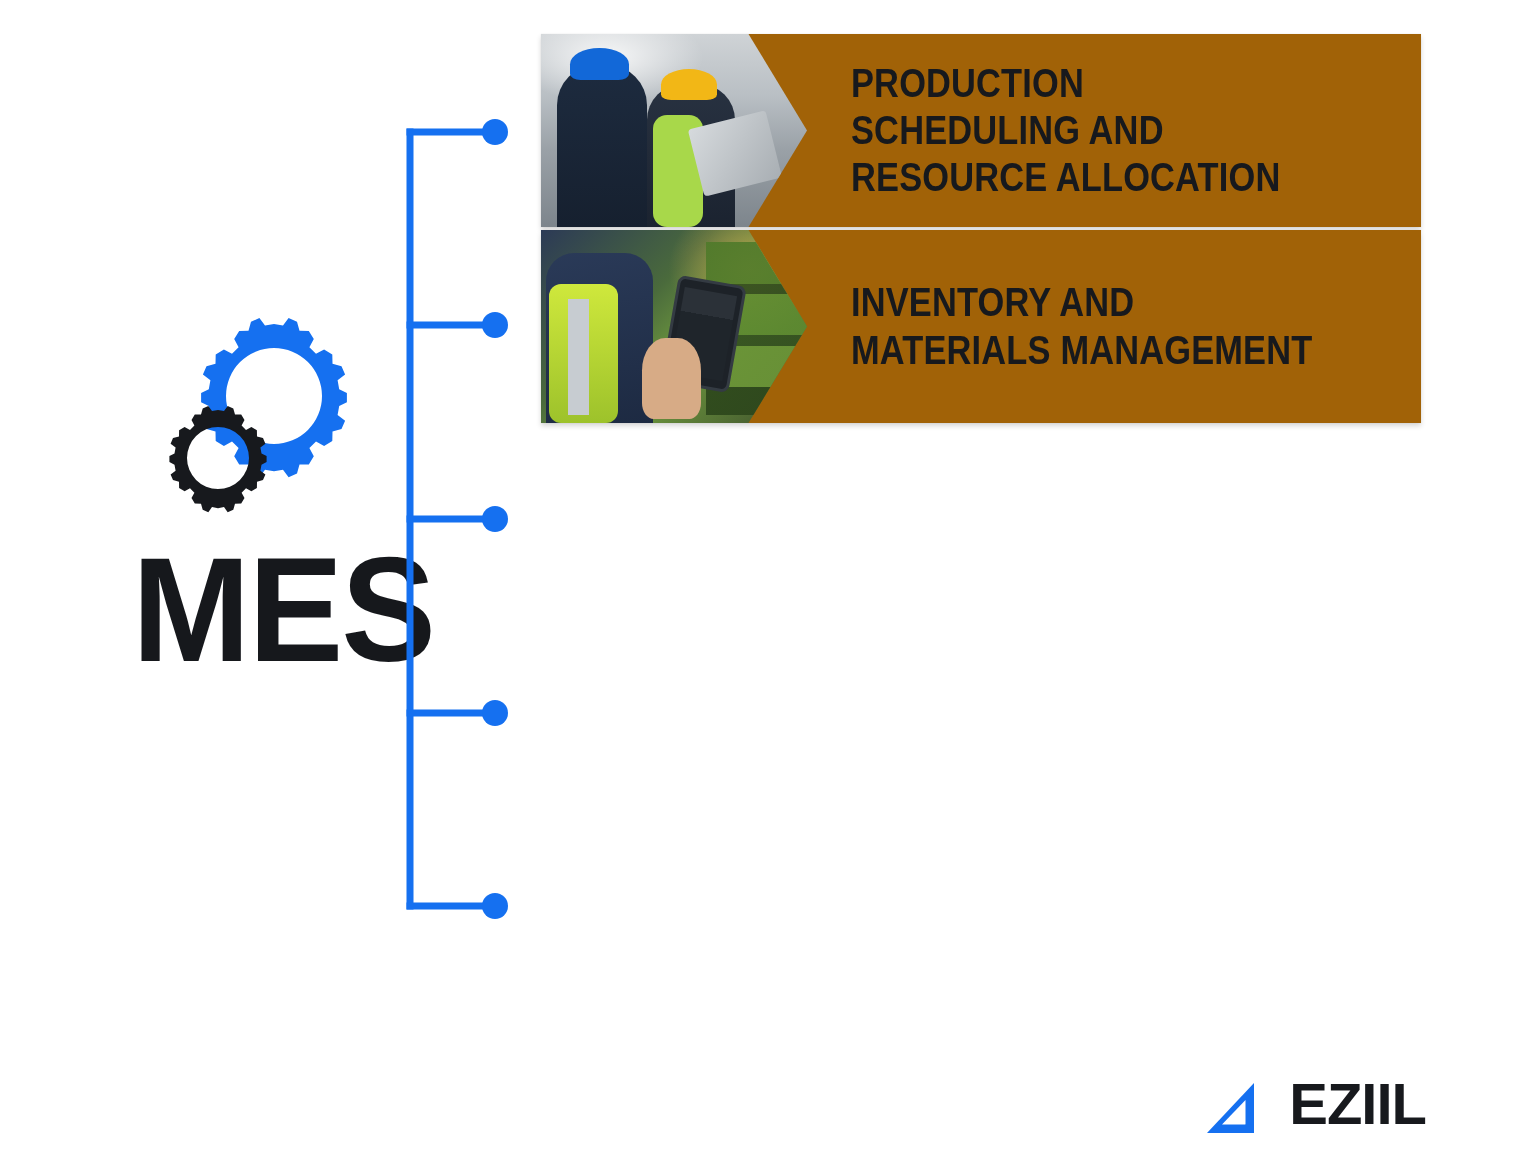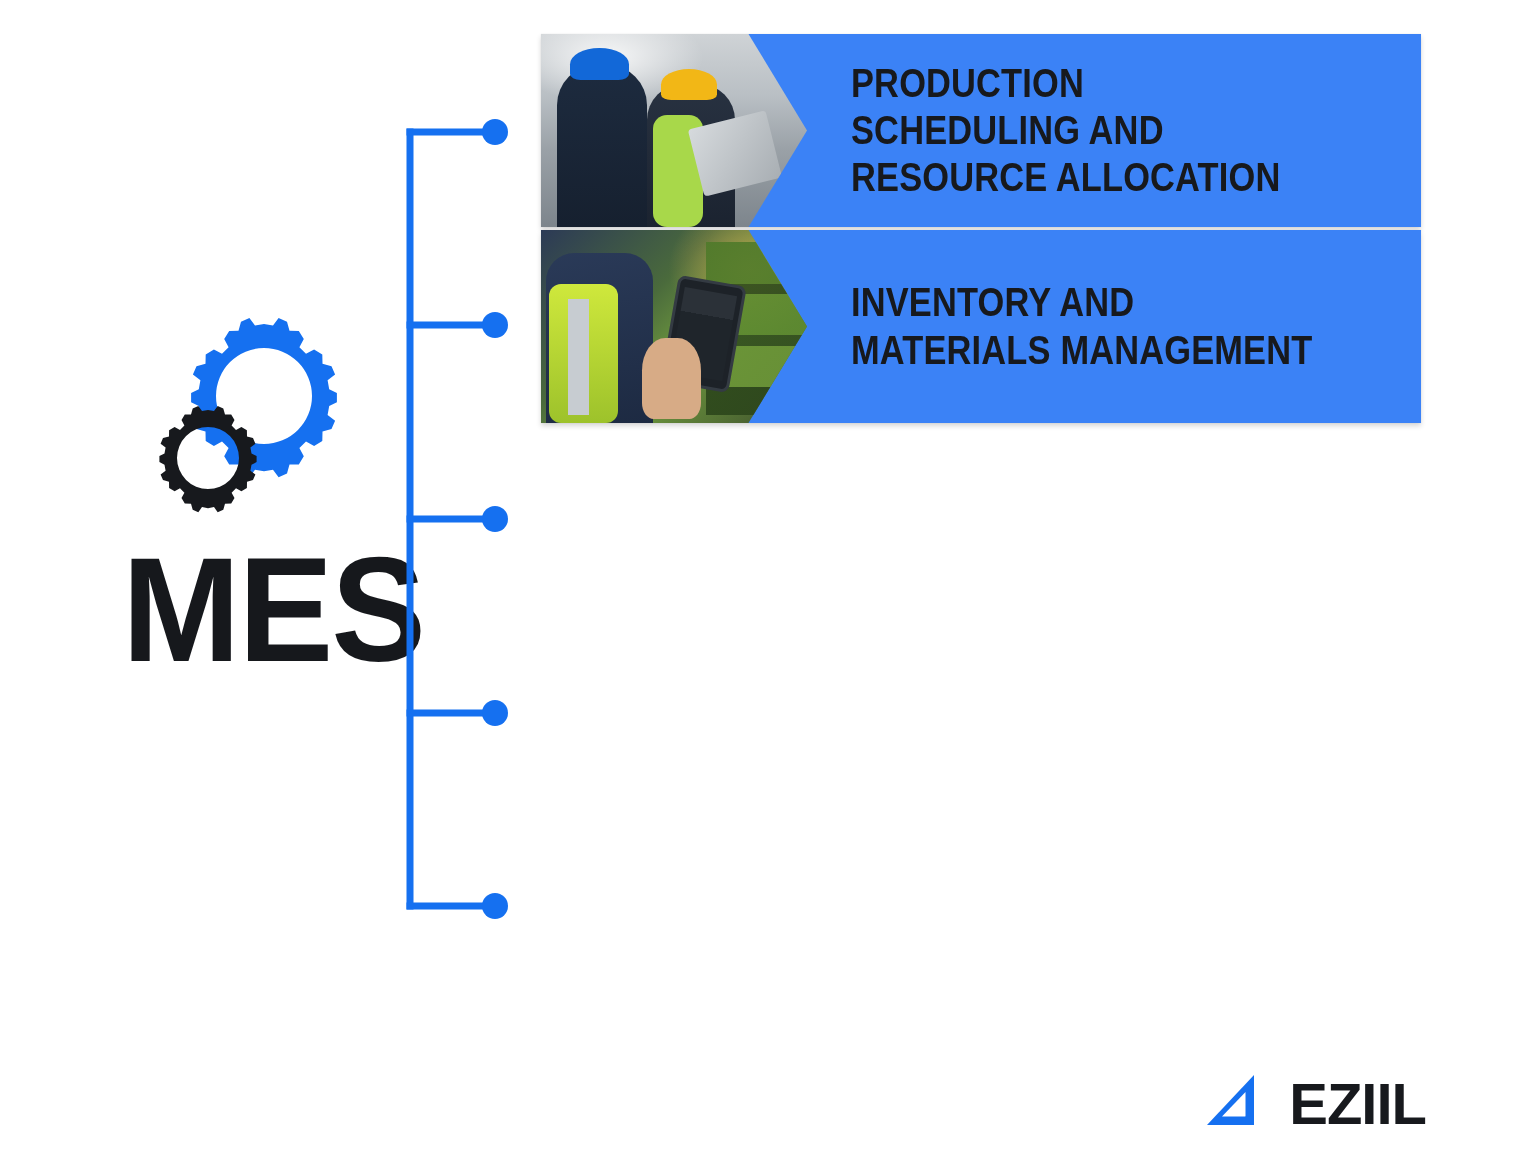--- a/index.html
+++ b/index.html
@@ -5,21 +5,21 @@
   * { box-sizing: border-box; margin: 0; padding: 0; }
   html, body {
     width: 1536px; height: 1175px;
     background: #ffffff;
     font-family: "Liberation Sans", sans-serif;
     overflow: hidden;
   }
   .canvas { position: relative; width: 1536px; height: 1175px; background: #fff; }
 
   
-  .brand { position: absolute; left: 118px; top: 318px; width: 280px; }
+  .brand { position: absolute; left: 128px; top: 318px; width: 280px; }
   .gear-wrap { width: 200px; height: 200px; position: relative; margin-left: 28px; }
   .mes-title {
     font-family: "Liberation Sans", sans-serif;
     font-weight: 700;
     font-size: 148px;
     line-height: 0.92;
     letter-spacing: -2px;
     color: #16181c;
     margin-top: 24px;
     margin-left: 4px;
@@ -30,21 +30,21 @@
   
   .connector { position: absolute; left: 400px; top: 20px; width: 130px; height: 940px; }
   .connector svg { display:block; }
 
   
   .cards { position: absolute; left: 541px; top: 34px; width: 880px; }
   .card {
     position: relative;
     height: 193px;
     margin-bottom: 3px;
-    background: #3b82f6;
+    background: #a16207;
     box-shadow: 0 3px 5px rgba(0,0,0,0.16), 0 0 1px rgba(0,0,0,0.10);
     display: flex;
     align-items: stretch;
     overflow: visible;
   }
   .card:last-child { margin-bottom: 0; }
 
   .card-media {
     position: relative;
     width: 266px;
@@ -71,21 +71,21 @@
     transform-origin: left center;
     white-space: pre-line;
   }
 
   
   .footer-logo {
     position: absolute;
     right: 110px;
     bottom: 42px;
     display: flex;
-    align-items: flex-start;
+    align-items: flex-end;
     gap: 26px;
   }
   .logo-mark { width: 56px; height: 50px; display:block; }
   .logo-text {
     font-family: "Liberation Sans", sans-serif;
     font-weight: 700;
     font-size: 58px;
     letter-spacing: -1px;
     color: #17191d;
     line-height: 1;

